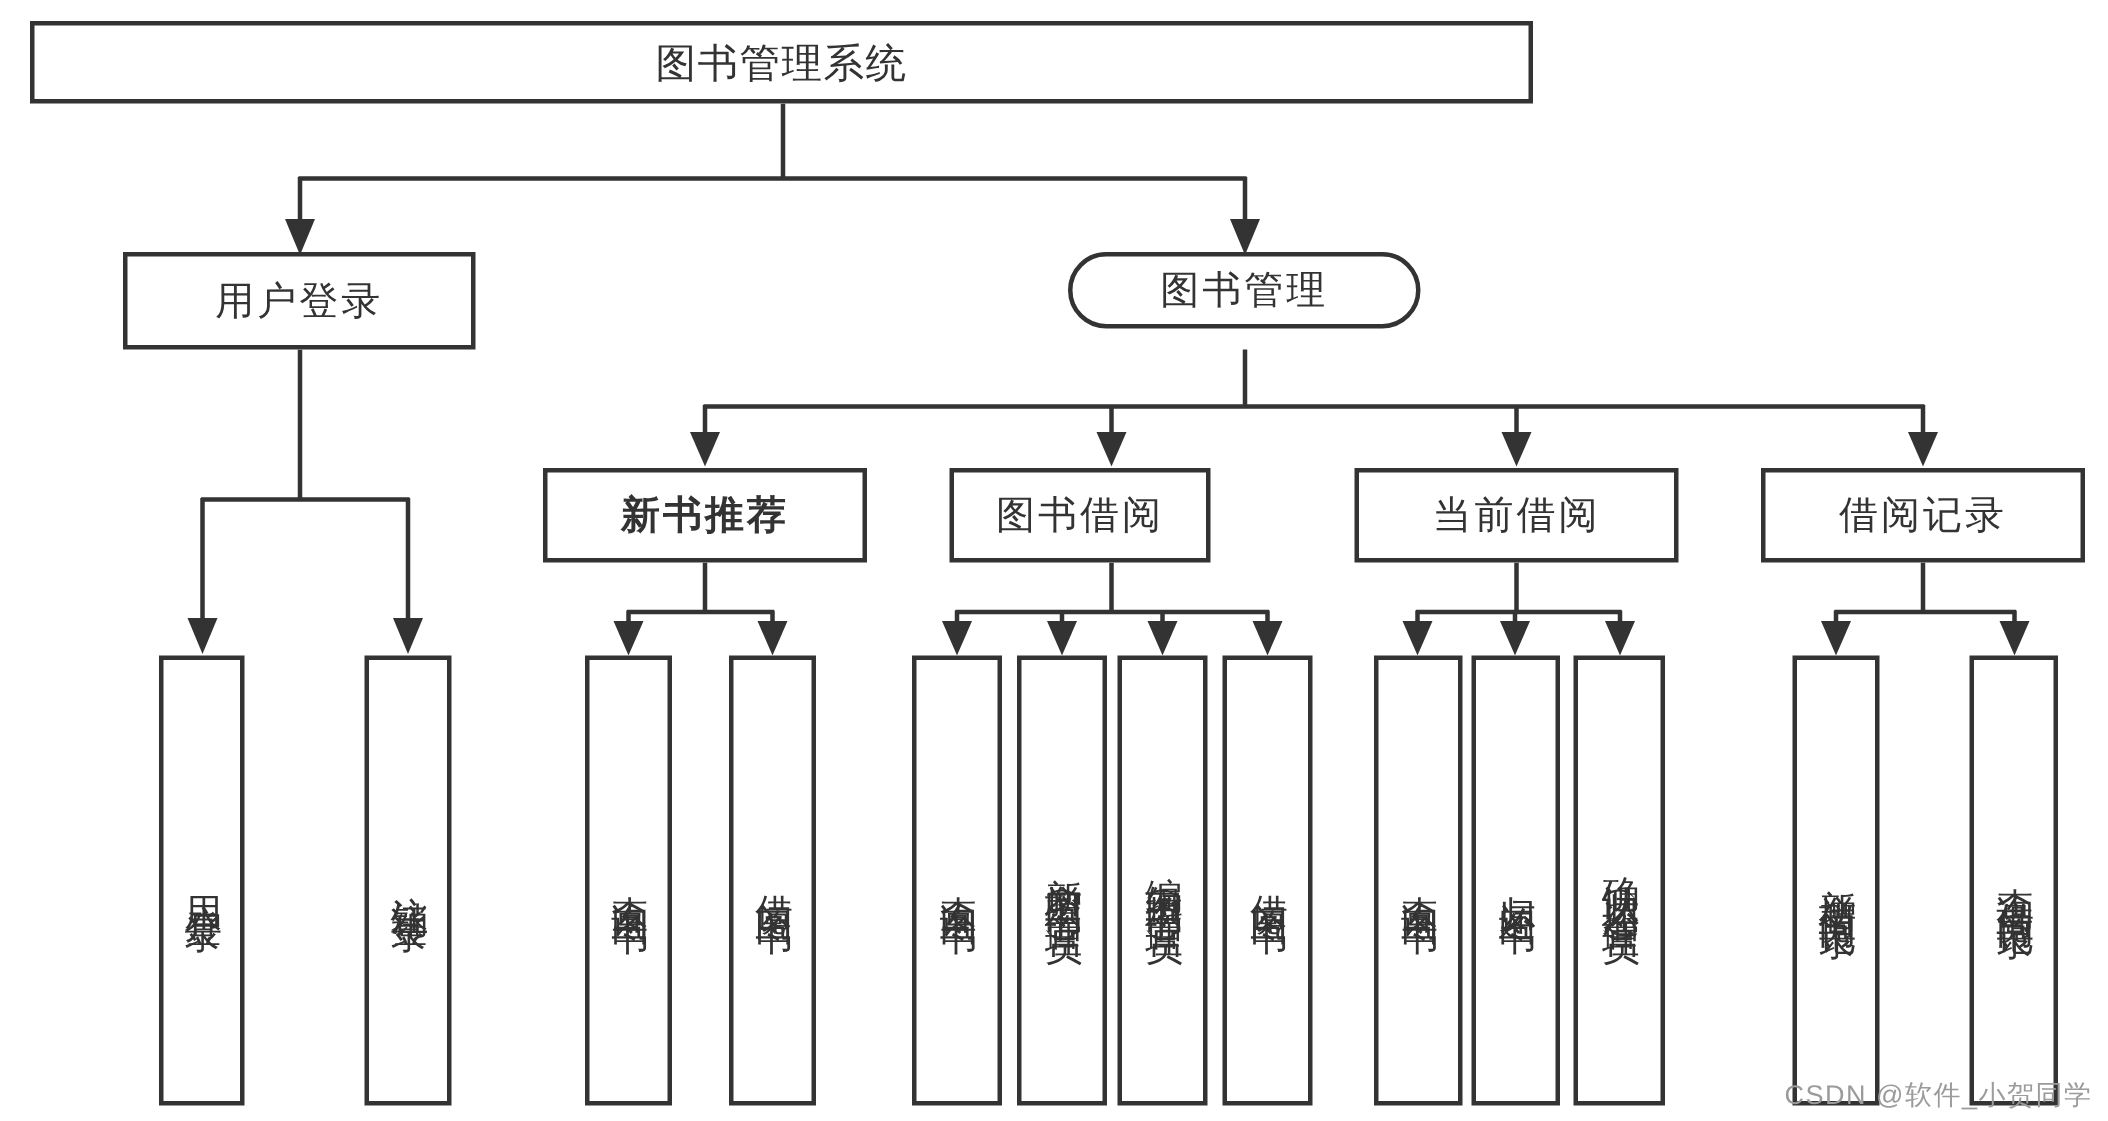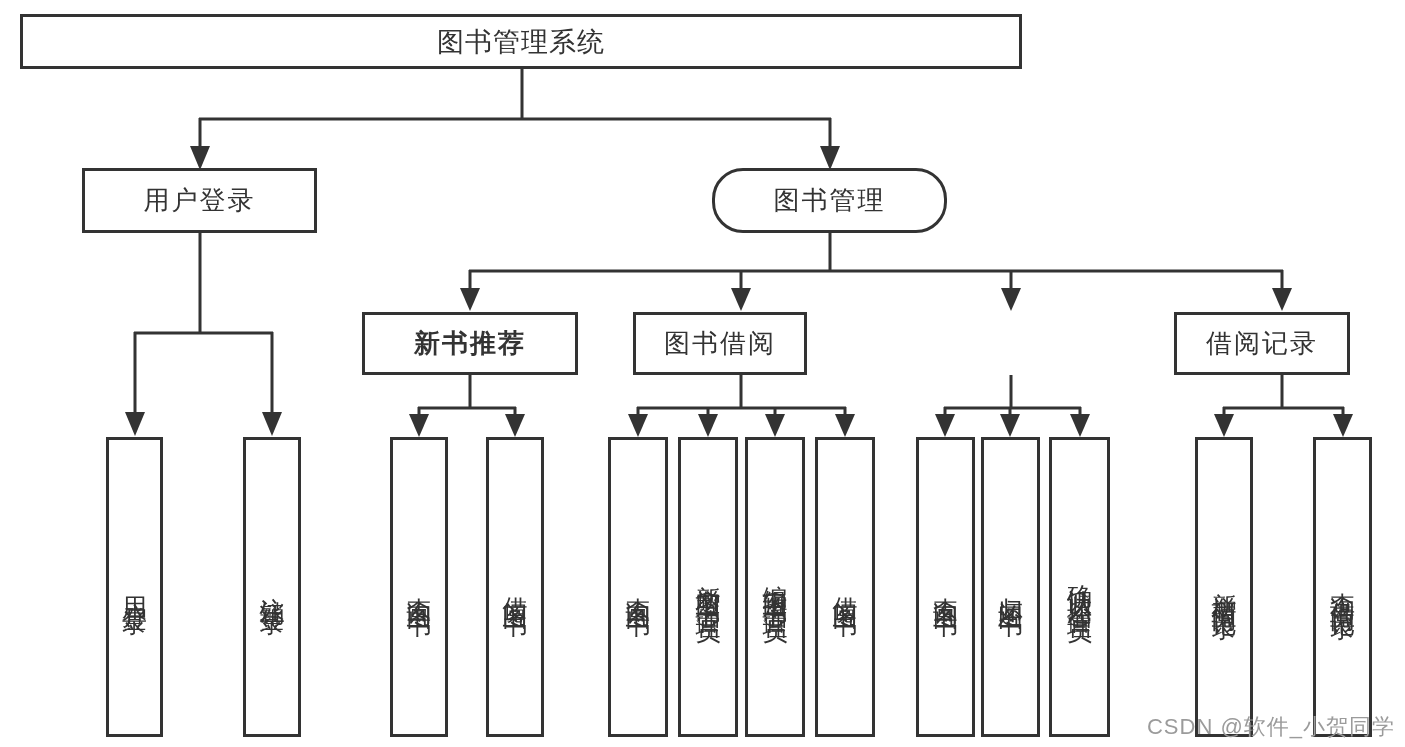--- a/index.html
+++ b/index.html
@@ -17,41 +17,41 @@
   }
   .h-label { font-size: 26px; letter-spacing: 2px; color: #333333; white-space: nowrap; }
   .title-label { font-size: 27px; letter-spacing: 1px; }
   .v-label {
     writing-mode: vertical-rl; font-size: 25px; letter-spacing: 5px;
     color: #333333; line-height: 1;
   }
   
   .n-root   { left: 20px;   top: 14px;  width: 1002px; height: 55px; }
   .n-ul     { left: 82px;   top: 168px; width: 235px;  height: 65px; }
-  .n-bm     { left: 712px;  top: 168px; width: 235px;  height: 65px; border-radius: 31px; }
+  .n-bm     { left: 712px;  top: 168px; width: 235px;  height: 51px; border-radius: 31px; }
   .n-g0     { left: 362px;  top: 312px; width: 216px;  height: 63px; font-weight: bold; }
   .n-g1     { left: 633px;  top: 312px; width: 174px;  height: 63px; }
   .n-g2     { left: 903px;  top: 312px; width: 216px;  height: 63px; }
-  .n-g3     { left: 1174px; top: 312px; width: 176px;  height: 63px; }
+  .n-g3     { left: 1174px; top: 312px; width: 216px;  height: 63px; }
   .n-u0     { left: 106px;  top: 437px; width: 57px;   height: 300px; }
   .n-u1     { left: 243px;  top: 437px; width: 58px;   height: 300px; }
   .n-g0c0   { left: 390px;  top: 437px; width: 58px;   height: 300px; }
   .n-g0c1   { left: 486px;  top: 437px; width: 58px;   height: 300px; }
   .n-g1c0   { left: 608px;  top: 437px; width: 60px;   height: 300px; }
   .n-g1c1   { left: 678px;  top: 437px; width: 60px;   height: 300px; }
   .n-g1c2   { left: 745px;  top: 437px; width: 60px;   height: 300px; }
   .n-g1c3   { left: 815px;  top: 437px; width: 60px;   height: 300px; }
   .n-g2c0   { left: 916px;  top: 437px; width: 59px;   height: 300px; }
   .n-g2c1   { left: 981px;  top: 437px; width: 59px;   height: 300px; }
   .n-g2c2   { left: 1049px; top: 437px; width: 61px;   height: 300px; }
   .n-g3c0   { left: 1195px; top: 437px; width: 58px;   height: 300px; }
   .n-g3c1   { left: 1313px; top: 437px; width: 59px;   height: 300px; }
   .watermark {
     position: absolute; right: 10px; bottom: 5px; z-index: 5;
-    font-size: 22px; color: #9b9b9b; letter-spacing: 1px; white-space: nowrap;
+    font-size: 18px; color: #9b9b9b; letter-spacing: 1px; white-space: nowrap;
   }
 </style>
 </head>
 <body>
 
 <div class="stage">
 
   <svg class="connectors" viewBox="0 0 1405 747" xmlns="http://www.w3.org/2000/svg">
 
     <g stroke="#333333" stroke-width="3" fill="none">
@@ -126,20 +126,23 @@
   <div class="box n-bm">
     <span class="h-label">图书管理</span>
   </div>
 
   <div class="box n-g0">
     <span class="h-label">新书推荐</span>
   </div>
   <div class="box n-g1">
     <span class="h-label">图书借阅</span>
   </div>
+  <div class="box n-g2">
+    <span class="h-label">当前借阅</span>
+  </div>
   <div class="box n-g3">
     <span class="h-label">借阅记录</span>
   </div>
 
   <div class="box n-u0">
     <span class="v-label">用户登录</span>
   </div>
   <div class="box n-u1">
     <span class="v-label">注销登录</span>
   </div>

